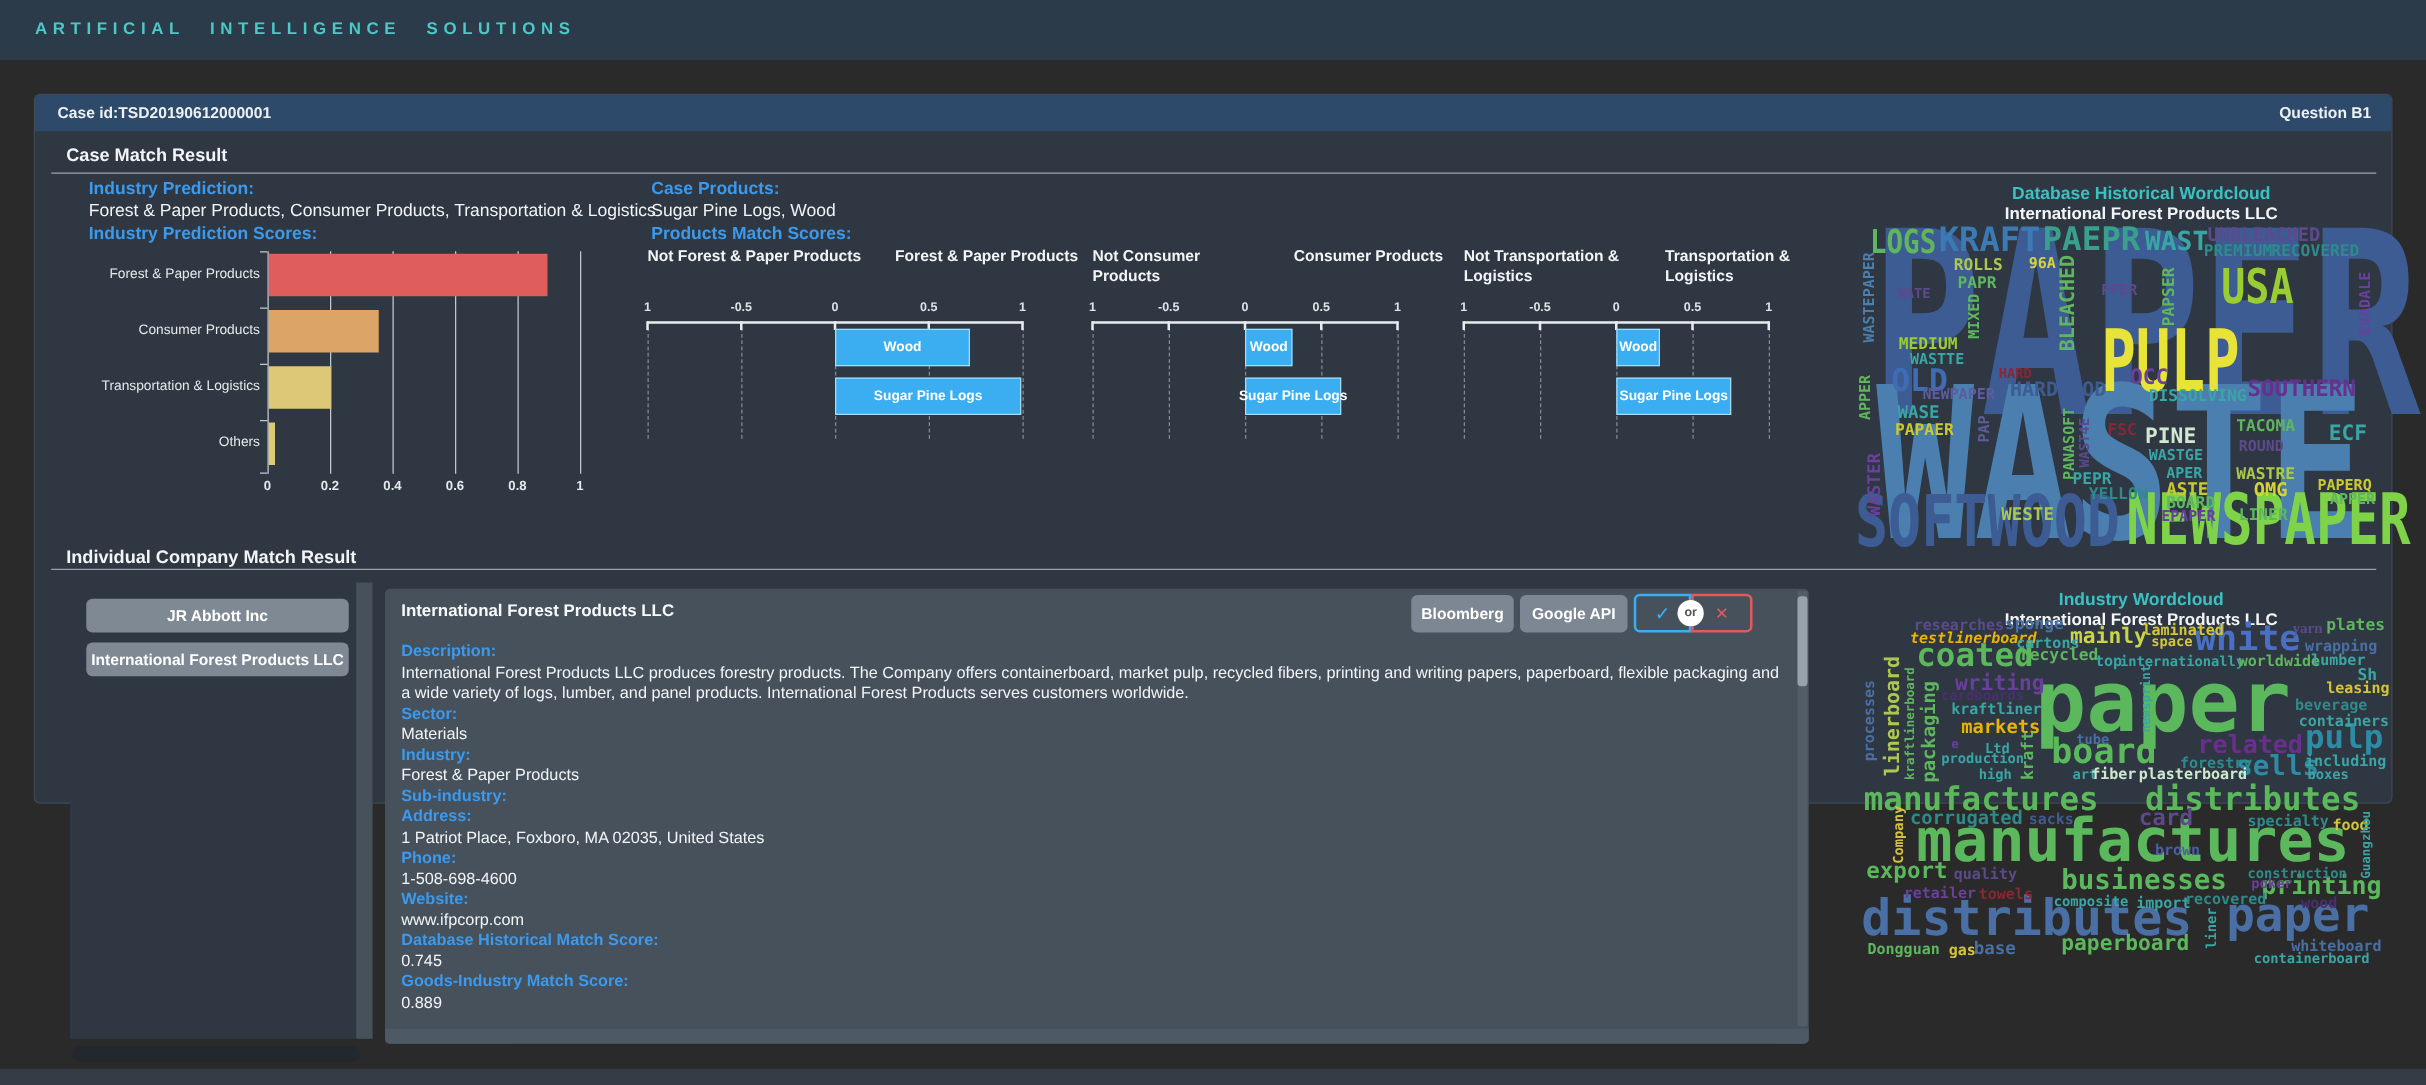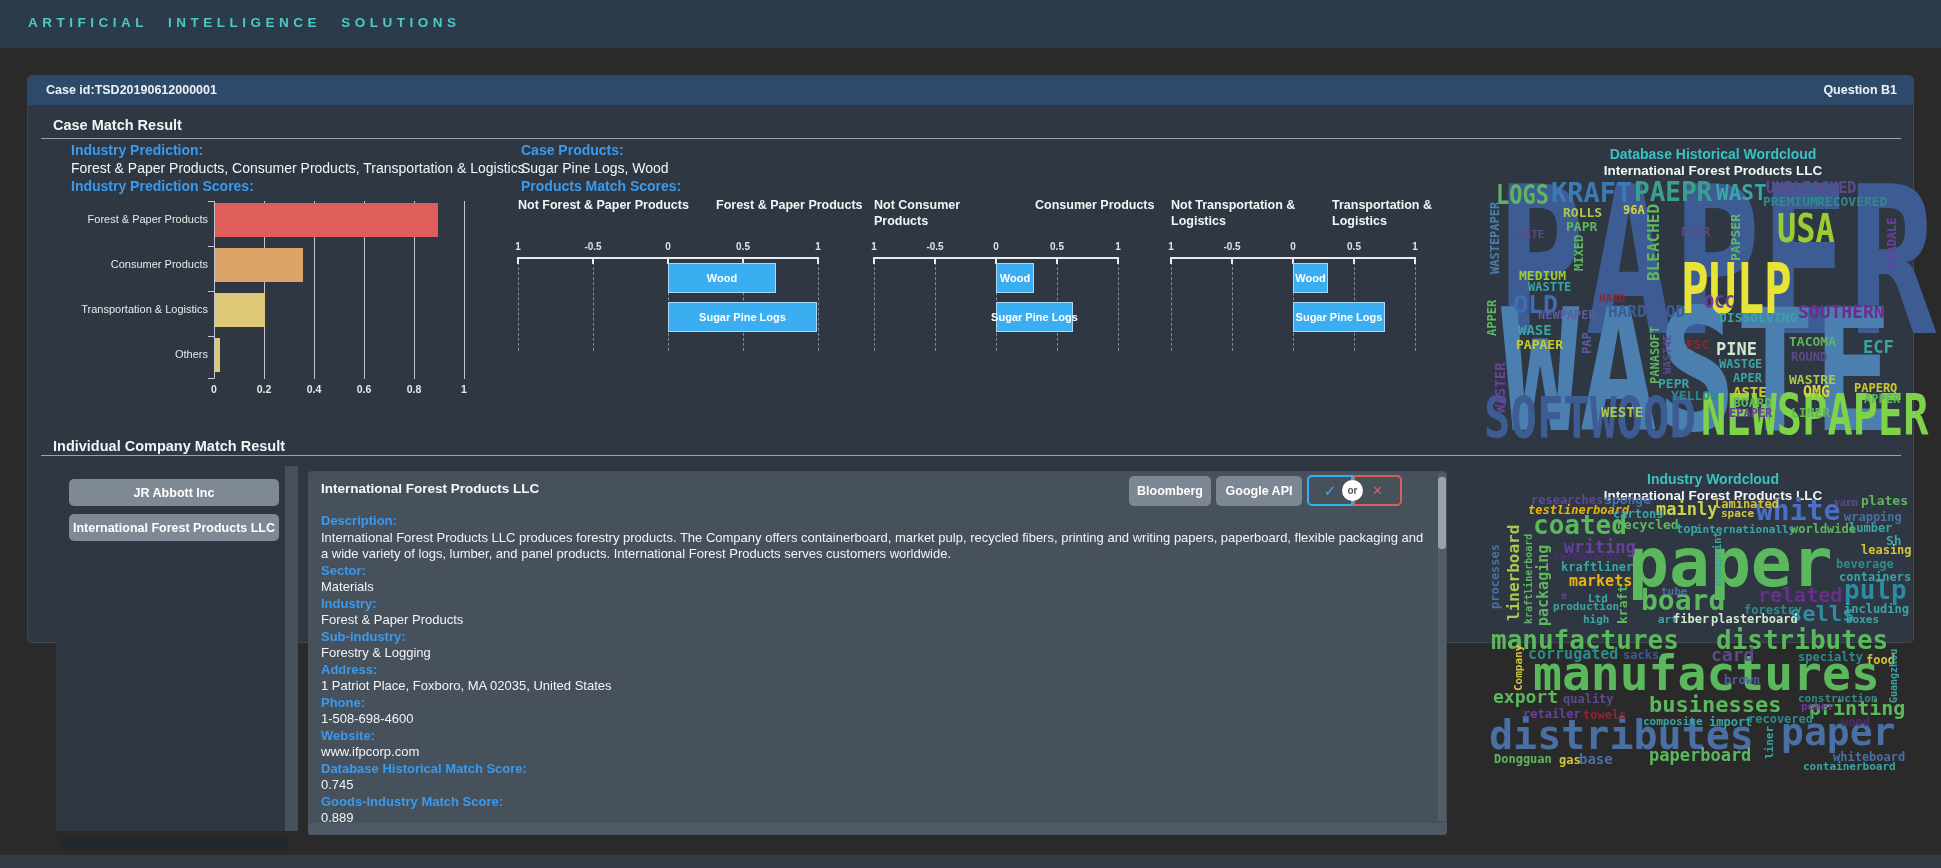--- a/index.html
+++ b/index.html
@@ -275,21 +275,20 @@
         <span>✕</span>
       </div>
       <div class="fields">
           <div class="fld-label">Description:</div>
           <div class="fld-value">International Forest Products LLC produces forestry products. The Company offers containerboard, market pulp, recycled fibers, printing and writing papers, paperboard, flexible packaging and a wide variety of logs, lumber, and panel products. International Forest Products serves customers worldwide.</div>
           <div class="fld-label">Sector:</div>
           <div class="fld-value">Materials</div>
           <div class="fld-label">Industry:</div>
           <div class="fld-value">Forest &amp; Paper Products</div>
           <div class="fld-label">Sub-industry:</div>
-          <div class="fld-value">Forestry &amp; Logging</div>
           <div class="fld-label">Address:</div>
           <div class="fld-value">1 Patriot Place, Foxboro, MA 02035, United States</div>
           <div class="fld-label">Phone:</div>
           <div class="fld-value">1-508-698-4600</div>
           <div class="fld-label">Website:</div>
           <div class="fld-value">www.ifpcorp.com</div>
           <div class="fld-label">Database Historical Match Score:</div>
           <div class="fld-value">0.745</div>
           <div class="fld-label">Goods-Industry Match Score:</div>
           <div class="fld-value">0.889</div>

